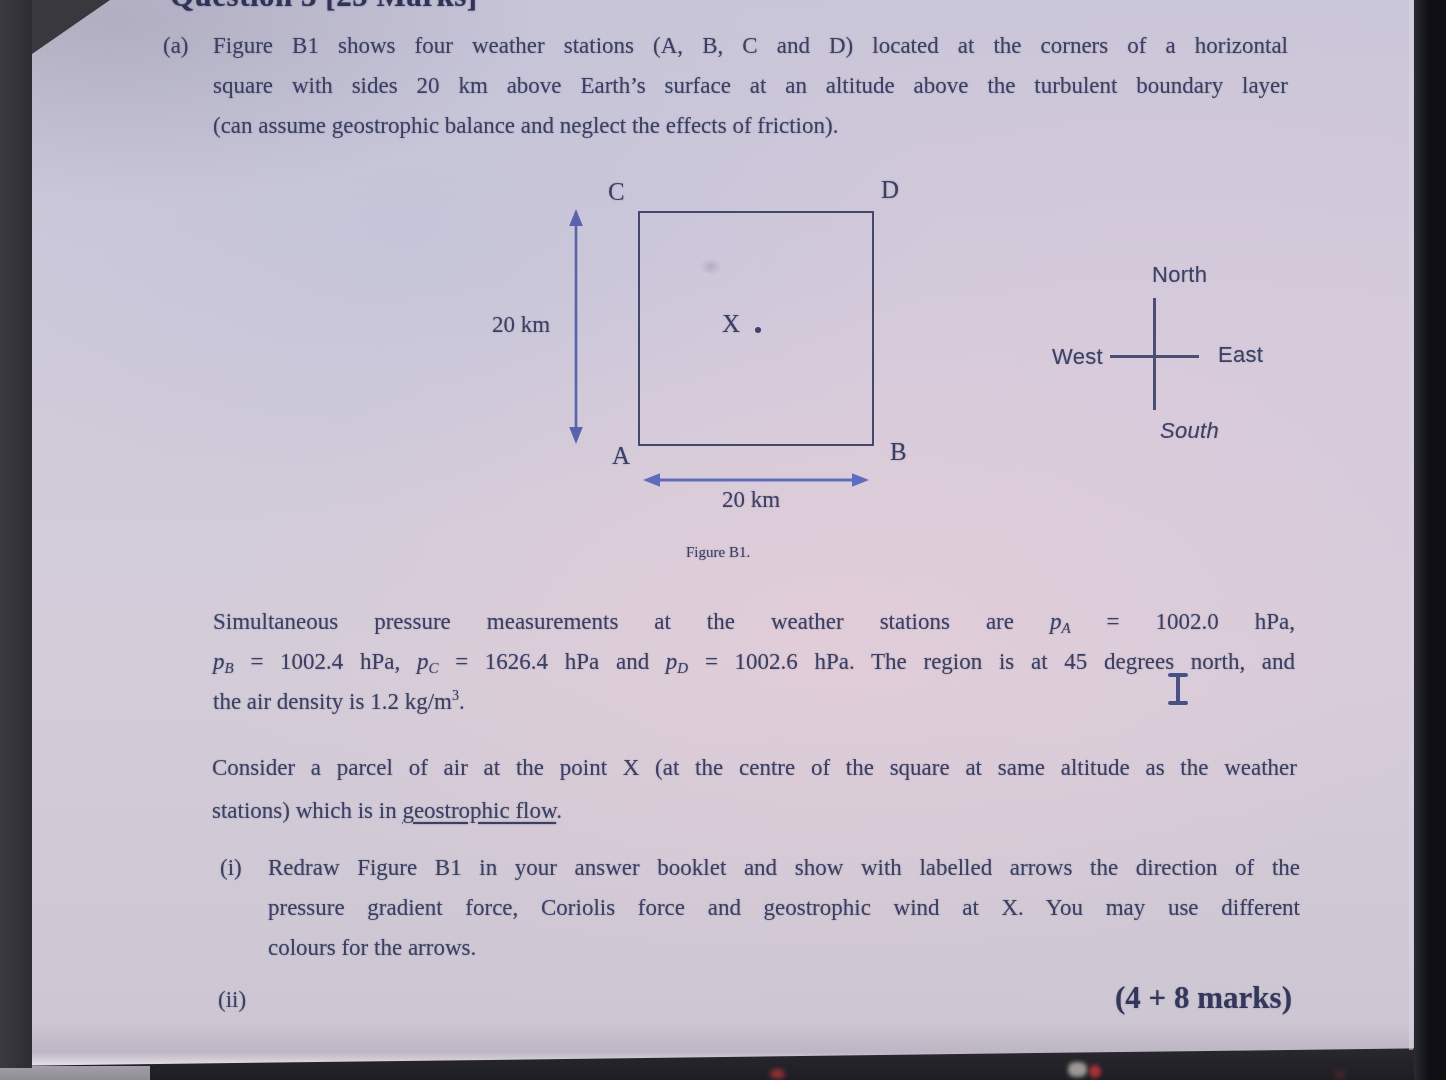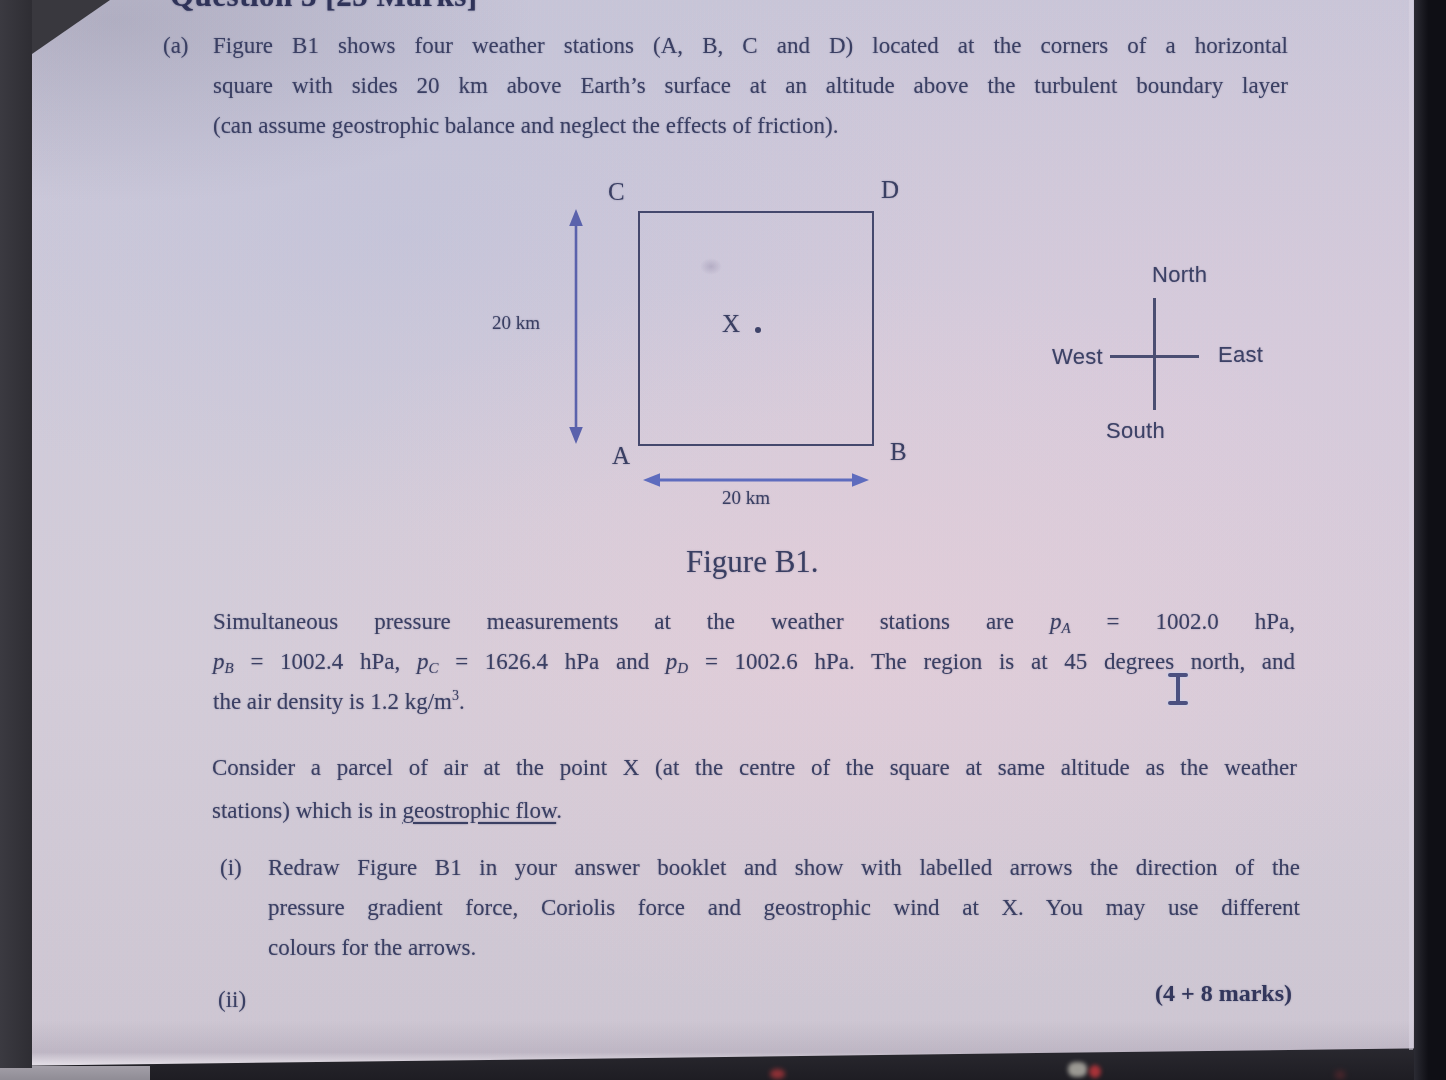--- a/index.html
+++ b/index.html
@@ -44,31 +44,31 @@
   .title{position:absolute;left:170px;top:-22px;font-size:31px;font-weight:700;color:#2f3359;
          letter-spacing:.5px;text-shadow:0 0 2px rgba(47,51,89,.55);white-space:nowrap;}
   .block{position:absolute;font-size:23px;}
   .line{height:40px;line-height:40px;}
   .jl{text-align:justify;text-align-last:justify;}
   .lh43 .line{height:43px;line-height:43px;}
   .ul{text-decoration:underline;text-decoration-thickness:1.5px;text-underline-offset:4px;}
   .pv{font-style:italic;}
   sub{font-size:15px;vertical-align:-4px;line-height:0;}
   sup{font-size:14px;vertical-align:9px;line-height:0;}
-  .marks{position:absolute;left:1095px;top:980px;width:197px;font-size:24px;font-weight:700;
+  .marks{position:absolute;left:1095px;top:980px;width:197px;font-size:31px;font-weight:700;
          text-align:right;color:#33375c;}
 
   
   .sq{position:absolute;left:638px;top:211px;width:232px;height:231px;border:2px solid #44486d;}
   .corner{position:absolute;font-size:25px;}
-  .dim{position:absolute;font-size:19px;white-space:nowrap;}
+  .dim{position:absolute;font-size:23px;white-space:nowrap;}
   .xdot{position:absolute;left:755px;top:327px;width:6px;height:6px;border-radius:50%;background:#3e4369;}
   .smudge{position:absolute;left:700px;top:258px;width:22px;height:17px;border-radius:50%;
           background:radial-gradient(closest-side,rgba(140,130,162,.38),rgba(140,130,162,0));}
-  .fig-caption{position:absolute;left:686px;top:544px;font-size:31px;}
+  .fig-caption{position:absolute;left:686px;top:544px;font-size:15px;}
   svg.arrows{position:absolute;overflow:visible;}
 
   
   .compass-label{position:absolute;font-family:"Liberation Sans","DejaVu Sans",sans-serif;
                  font-size:22px;color:#3c4166;letter-spacing:.3px;text-shadow:0 0 1.4px rgba(60,65,102,.4);}
   .compass-v{position:absolute;left:1153px;top:298px;width:2.5px;height:112px;background:#4a4e72;}
   .compass-h{position:absolute;left:1110px;top:355px;width:89px;height:2.5px;background:#4a4e72;}
 
   .ibeam{position:absolute;left:1164px;top:670px;}
 </style>
@@ -121,21 +121,21 @@
       </g>
     </svg>
 
     <div class="dim" style="left:492px;top:312px;">20 km</div>
     <div class="dim" style="left:722px;top:487px;">20 km</div>
     <div class="fig-caption">Figure B1.</div>
 
     <div class="compass-label" style="left:1125px;top:262px;margin-left:27px;">North</div>
     <div class="compass-label" style="left:1036px;top:344px;margin-left:16px;">West</div>
     <div class="compass-label" style="left:1218px;top:342px;">East</div>
-    <div class="compass-label" style="left:1106px;top:418px;">South</div>
+    <div class="compass-label" style="left:1160px;top:418px;font-style:italic;">South</div>
     <div class="compass-v"></div>
     <div class="compass-h"></div>
 
     <div class="block" style="left:213px;top:602px;width:1082px;">
       <div class="line jl">
         <span>Simultaneous pressure measurements at the weather stations are</span>
         <span class="pv"><i>p</i><sub>A</sub></span>
         <span>= 1002.0 hPa,</span>
       </div>
       <div class="line jl">

